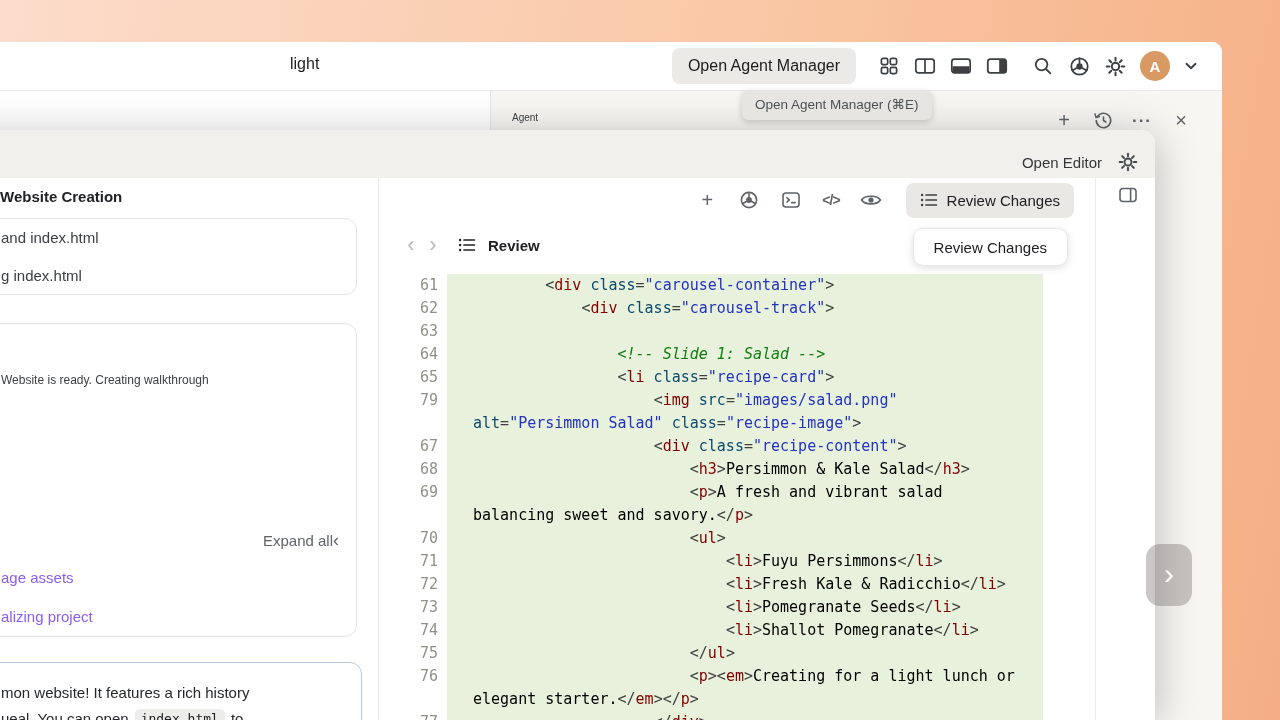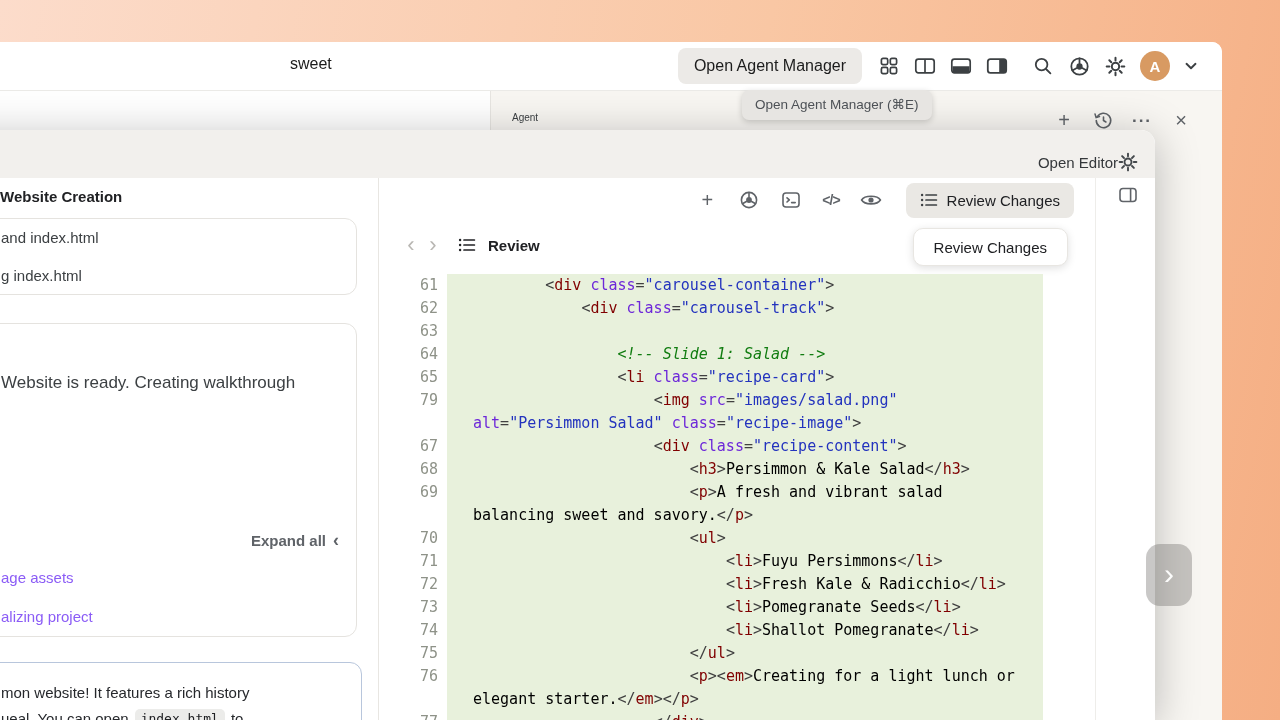--- a/index.html
+++ b/index.html
@@ -7,21 +7,21 @@
   .screen{position:relative;width:1280px;height:720px;overflow:hidden;
     background:linear-gradient(100deg,#fcdccb 0%,#f9c7a4 55%,#f5ae83 100%);}
 
   
   .main-window{position:absolute;left:0;top:42px;width:1222px;height:678px;background:#fff;
     border-top-right-radius:10px;overflow:hidden;}
   .toolbar{position:relative;height:48px;background:#fff;border-bottom:1px solid #ecebe8;}
   .window-title{position:absolute;left:290px;top:13px;font-size:16px;color:#1c1c1c;}
   .toolbar-right{position:absolute;right:24px;top:0;height:48px;display:flex;align-items:center;gap:14px;color:#3c4043;}
   .oam-btn{height:36px;padding:0 16px;background:#eceae7;border:none;border-radius:8px;
-    font-size:16px;color:#1c1c1c;font-family:inherit;cursor:pointer;margin-right:2px;}
+    font-size:16px;color:#1c1c1c;font-family:inherit;cursor:pointer;margin-right:8px;}
   .tbicon{width:22px;height:22px;display:flex;align-items:center;justify-content:center;cursor:pointer;}
   .tbicon.gap{margin-left:10px;}
   .avatar{width:30px;height:30px;border-radius:50%;background:#d89a62;color:#fff;font-size:15px;
     font-weight:700;display:flex;align-items:center;justify-content:center;cursor:pointer;}
   .chev{width:14px;}
 
   .content{position:absolute;top:49px;left:0;right:0;bottom:0;display:flex;}
   .left-pane{width:490px;background:#fff;}
   .agent-pane{flex:1;background:#f8f6f2;border-left:1px solid #e7e5e1;position:relative;}
   .agent-title{position:absolute;left:21px;top:21px;font-size:10px;color:#3c4043;}
@@ -31,38 +31,38 @@
 
   
   .tooltip{position:absolute;left:742px;top:90px;height:30px;line-height:30px;padding:0 13px;
     background:#e7e5e2;border-radius:7px;font-size:13.5px;color:#4d5156;
     box-shadow:0 2px 6px rgba(0,0,0,.18);z-index:30;}
 
   
   .overlay{position:absolute;left:-240px;top:130px;width:1395px;height:590px;background:#fff;
     border-radius:14px 14px 0 0;box-shadow:0 6px 44px rgba(0,0,0,.26);z-index:20;overflow:hidden;}
   .ov-header{height:48px;background:#f2f0ed;position:relative;border-radius:14px 14px 0 0;}
-  .ov-header-right{position:absolute;right:17px;top:0;height:64px;display:flex;align-items:center;color:#44484c;}
+  .ov-header-right{position:absolute;right:17px;top:0;height:64px;display:flex;align-items:center;gap:16px;color:#44484c;}
   .open-editor{font-size:15px;color:#35383b;cursor:pointer;}
   .ovicon{display:flex;align-items:center;justify-content:center;cursor:pointer;}
   .ov-body{position:absolute;top:48px;left:0;right:0;bottom:0;display:flex;}
   .ov-left{width:618px;border-right:1px solid #e8e6e2;position:relative;background:#fff;}
   .ov-center{width:716px;position:relative;border-right:1px solid #eeedea;background:#fff;}
   .ov-rail{flex:1;position:relative;background:#fff;color:#5f6368;}
   .rail-icon{position:absolute;left:22px;top:7px;}
 
   
   .ws-title{position:absolute;left:240px;top:10px;font-size:15px;font-weight:600;color:#202124;}
   .card{position:absolute;left:16px;width:581px;border:1px solid #e5e3df;border-radius:12px;background:#fff;box-sizing:border-box;}
   .card1{top:40px;height:77px;display:flex;flex-direction:column;justify-content:center;}
   .file-row{height:38px;display:flex;align-items:center;padding-left:224px;font-size:15px;color:#3c4043;cursor:pointer;}
   .card2{top:145px;height:314px;}
-  .status-text{position:absolute;left:224px;top:49px;font-size:17px;color:#3c4043;}
-  .expand-row{position:absolute;right:17px;top:207px;display:flex;align-items:center;gap:7px;
-    font-size:15px;color:#5f6368;cursor:pointer;font-weight:bold;}
+  .status-text{position:absolute;left:224px;top:49px;font-size:12px;color:#3c4043;}
+  .expand-row{position:absolute;right:17px;top:207px;display:flex;align-items:center;
+    font-size:15px;color:#5f6368;cursor:pointer;}
   .chev-left{font-size:18px;line-height:1;color:#5f6368;}
   .step{position:absolute;left:224px;font-size:15px;color:#8b5cf6;text-align:right;}
   .step1{top:245px;}.step2{top:284px;}
   .msg-box{position:absolute;left:16px;top:484px;width:584px;height:220px;border:1px solid #b8c6dc;
     border-radius:12px;background:#fff;}
   .msg-line{position:absolute;left:224px;top:21px;font-size:15px;color:#26282c;}
   .msg-line2{position:absolute;left:224px;top:46px;font-size:15px;color:#26282c;display:flex;align-items:center;gap:6px;}
   .code-chip{font-family:"DejaVu Sans Mono","Liberation Mono",monospace;font-size:13px;background:#ececea;
     border-radius:5px;padding:2px 6px;color:#202124;}
 
@@ -85,38 +85,38 @@
     font-size:15px;color:#202124;font-family:inherit;cursor:pointer;}
 
   
   .code-area{position:absolute;top:90px;left:0;right:0;bottom:0;overflow:hidden;padding-top:6px;
     font-family:"DejaVu Sans Mono","Liberation Mono",monospace;font-size:15px;line-height:23px;}
   .code-row{display:flex;height:23px;}
   .ln{flex:none;width:68px;text-align:right;padding-right:9px;color:#8e9288;box-sizing:border-box;}
   .code-line{flex:none;width:596px;background:#e8f1dc;white-space:pre;padding-left:26px;box-sizing:border-box;color:#1d1d1d;}
   .s-p{color:#404040;}
   .s-tag{color:#800000;}
-  .s-attr{color:#6d28d9;}
+  .s-attr{color:#0c4a6e;}
   .s-val{color:#2333be;}
   .s-com{color:#107c10;font-style:italic;}
   .s-txt{color:#000000;}
 
   
   .float-next{position:absolute;left:1146px;top:544px;width:46px;height:62px;border-radius:14px;
     background:rgba(112,110,107,.38);z-index:40;display:flex;align-items:center;justify-content:center;cursor:pointer;}
   .next-chev{font-size:30px;color:rgba(255,255,255,.95);line-height:1;margin-top:-3px;}
 </style>
 </head>
 <body>
 
 <div class="screen">
 
   <div class="main-window">
     <div class="toolbar">
-      <div class="window-title">sweet</div>
+      <div class="window-title">light</div>
       <div class="toolbar-right">
         <button class="oam-btn">Open Agent Manager</button>
         <span class="tbicon">
           <svg width="20" height="20" viewBox="0 0 20 20" fill="none" stroke="currentColor" stroke-width="1.7">
             <rect x="2.4" y="2.4" width="6.3" height="6.3" rx="1.6"></rect>
               <rect x="11.3" y="2.4" width="6.3" height="6.3" rx="1.6"></rect>
             <rect x="2.4" y="11.3" width="6.3" height="6.3" rx="1.6"></rect>
               <rect x="11.3" y="11.3" width="6.3" height="6.3" rx="1.6"></rect>
           </svg>
         </span>

